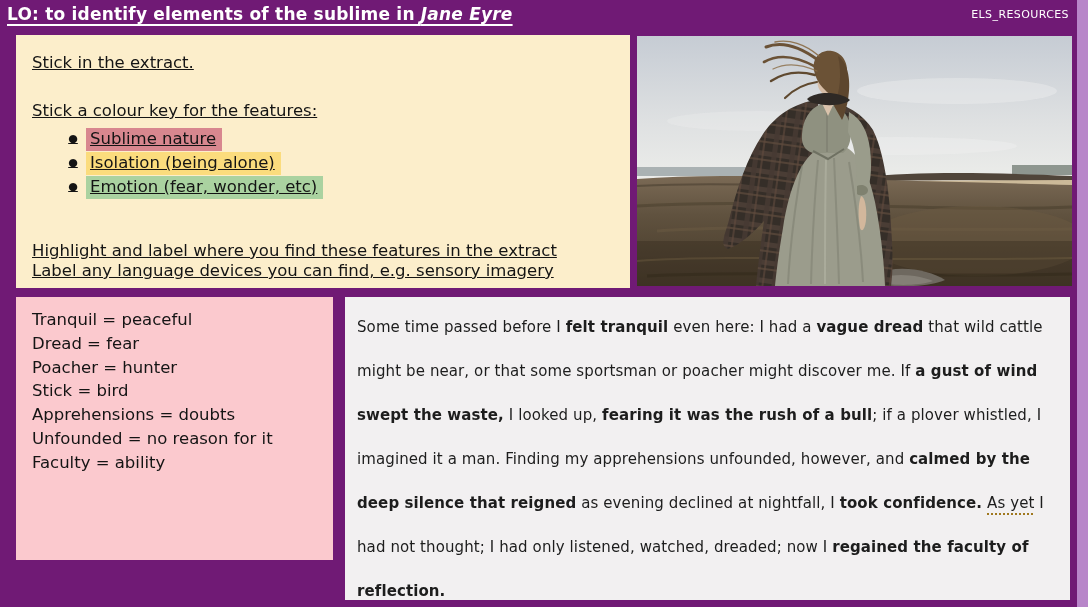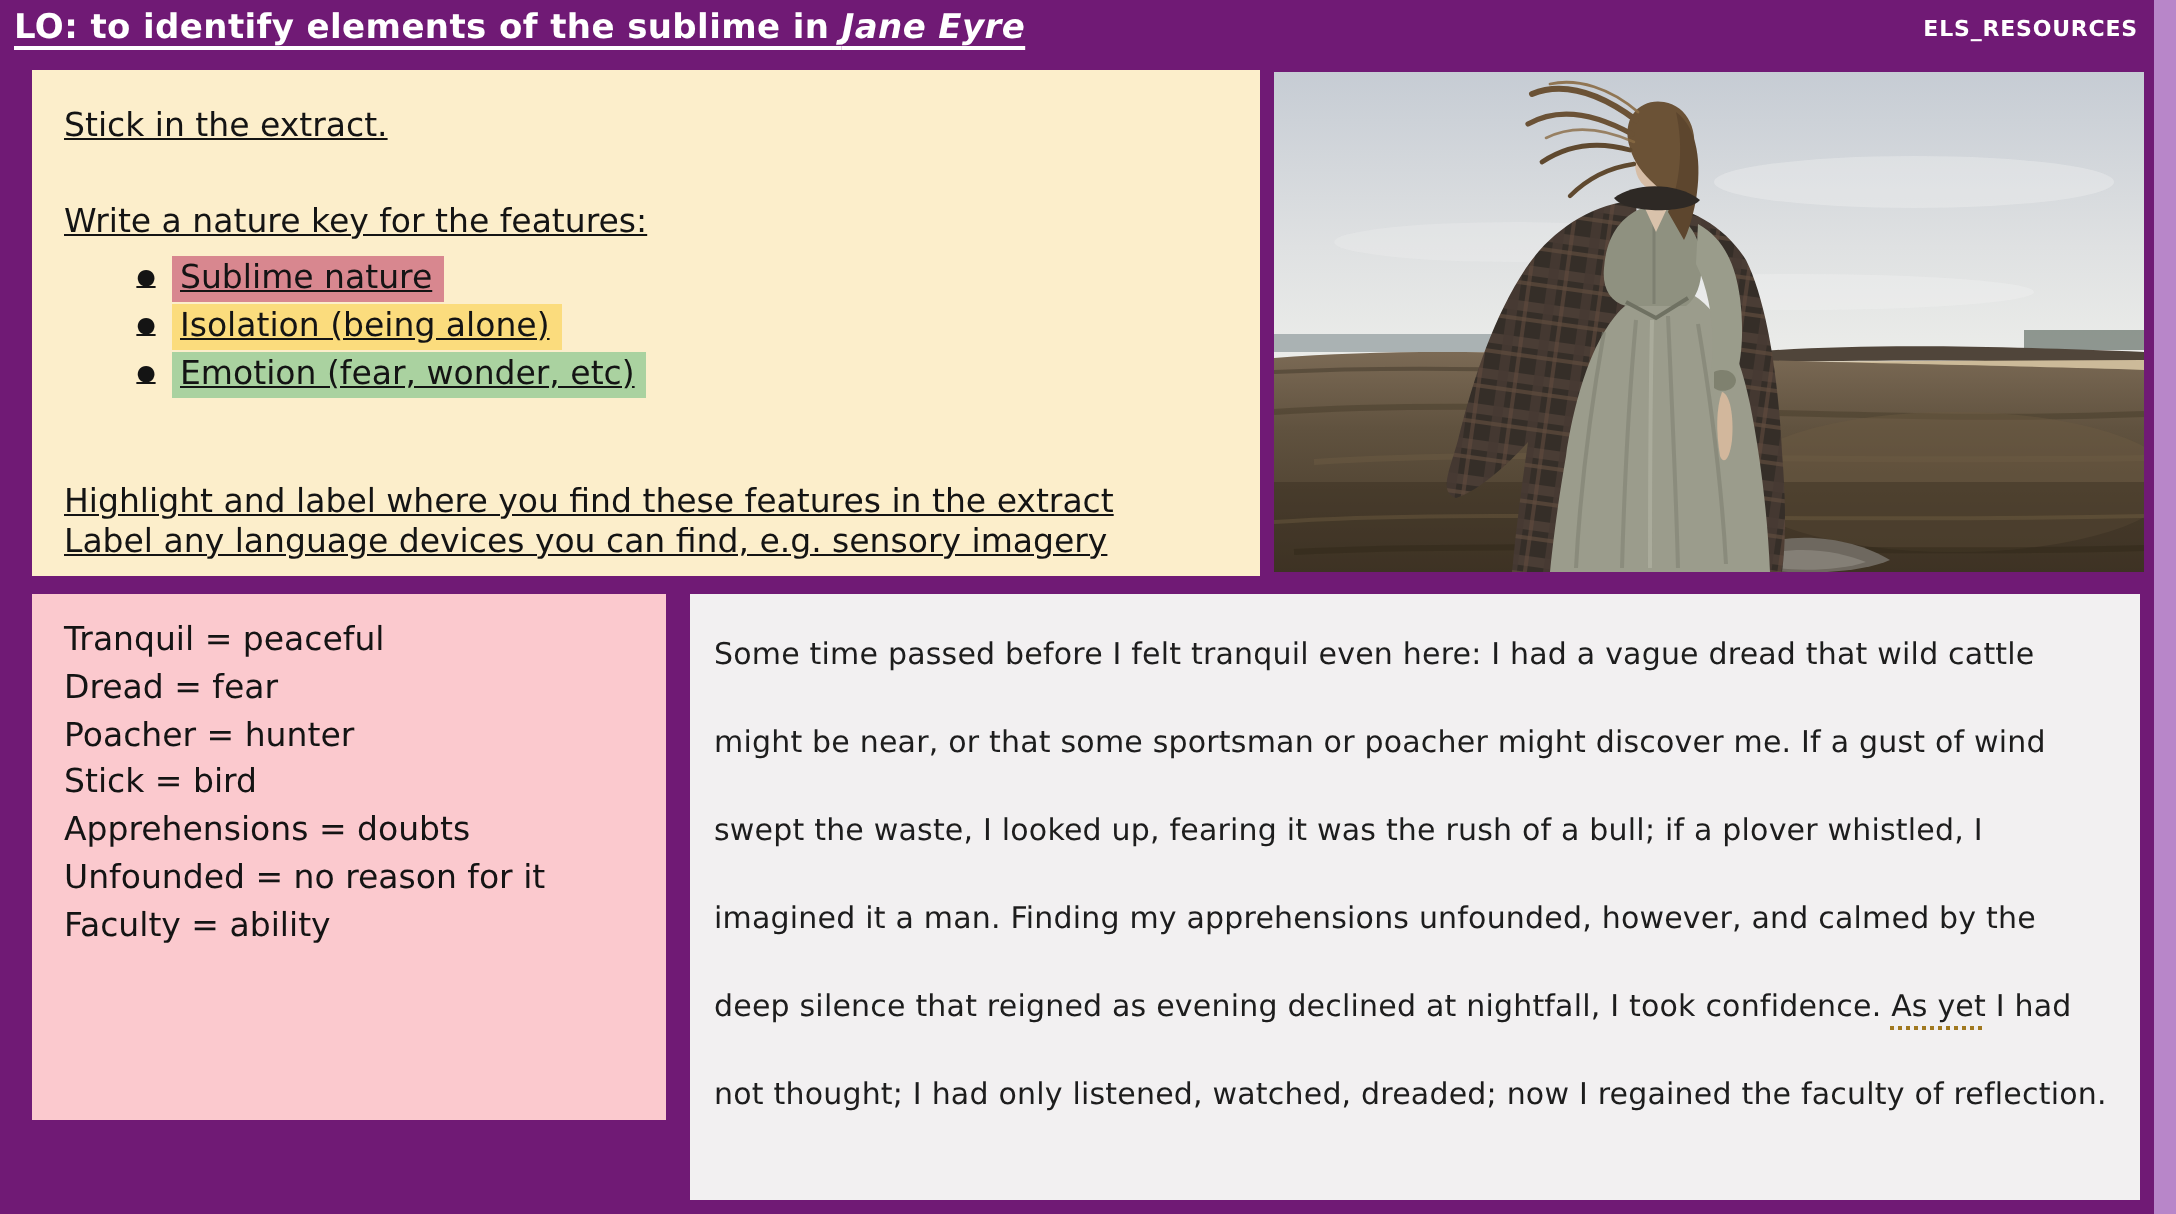--- a/index.html
+++ b/index.html
@@ -12,21 +12,21 @@
   
   .lo-title{
     position:absolute;left:7px;top:4px;
     font-size:17px;font-weight:600;color:#ffffff;
     text-decoration:underline;text-underline-offset:4px;text-decoration-thickness:1.5px;
     letter-spacing:.2px;white-space:nowrap;
   }
   .lo-title .book{font-style:italic;}
   .watermark{
     position:absolute;right:8px;top:8px;
-    font-size:11px;font-weight:700;color:#ffffff;letter-spacing:.4px;
+    font-size:11px;font-weight:400;color:#ffffff;letter-spacing:.4px;
   }
   
   .instructions{
     position:absolute;left:16px;top:35px;width:614px;height:253px;
     background:#fceecb;box-sizing:border-box;padding:10px 16px;
     font-size:16.5px;line-height:20px;text-decoration:underline;
   }
   .instructions p{margin:0;}
   .instructions .p1{margin-top:8px;}
   .instructions .p2{margin-top:28px;}
@@ -51,37 +51,37 @@
     font-weight:600;text-decoration:underline;text-underline-offset:4px;
     margin:0 0 26px 0;font-size:17px;
   }
   .gline{line-height:23.8px;white-space:nowrap;}
   
   .extract{
     position:absolute;left:345px;top:297px;width:725px;height:303px;
     background:#f2f0f1;box-sizing:border-box;padding:8px 12px 0 12px;
     font-size:15px;line-height:44px;color:#1d1d1d;letter-spacing:.1px;
   }
-  .extract .bold{font-weight:400;}
+  .extract .bold{font-weight:700;}
   .extract .dotted{
     text-decoration:underline dotted #a0781f;
     text-decoration-thickness:2px;text-underline-offset:5px;
   }
 </style>
 </head>
 <body>
 
 <div class="slide">
 
   <div class="lo-title"><span>LO: to identify elements of the sublime in </span><span class="book">Jane Eyre</span></div>
   <div class="watermark">ELS_RESOURCES</div>
 
   <div class="instructions">
     <p class="p1">Stick in the extract.</p>
-    <p class="p2">Write a nature key for the features:</p>
+    <p class="p2">Stick a colour key for the features:</p>
     <ul class="feature-list">
         <li>
           <span class="dot">●</span>
           <span class="hl" style="background-color: rgb(216, 135, 143);">Sublime nature</span>
         </li>
         <li>
           <span class="dot">●</span>
           <span class="hl" style="background-color: rgb(251, 220, 125);">Isolation (being alone)</span>
         </li>
         <li>

